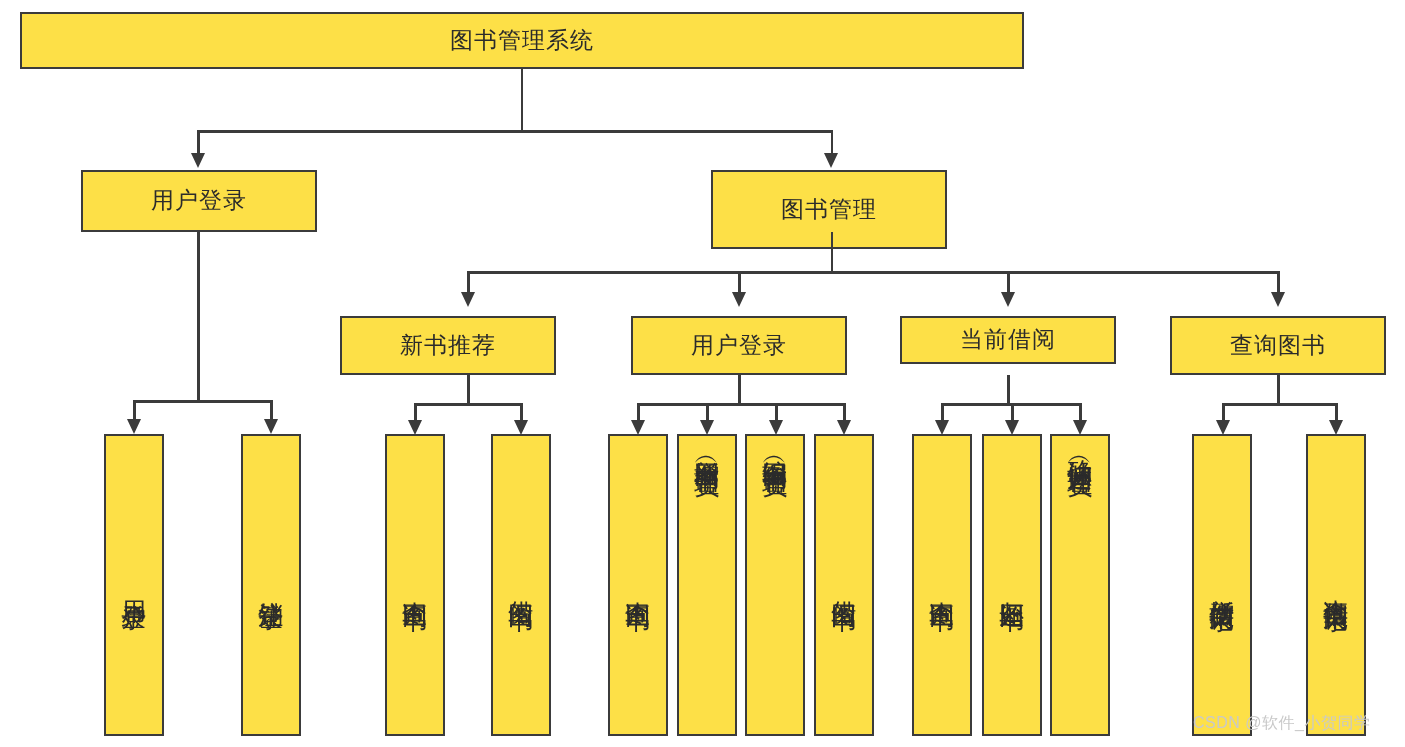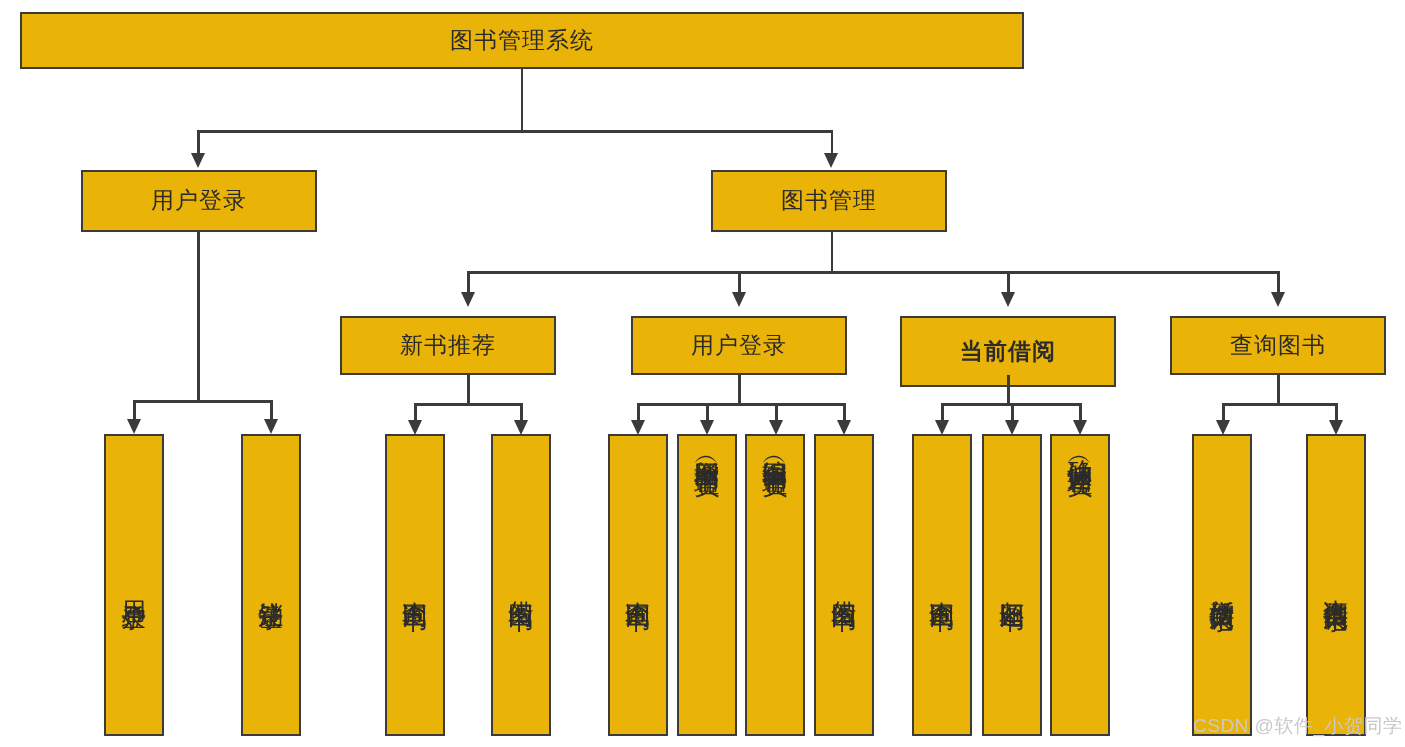--- a/index.html
+++ b/index.html
@@ -14,21 +14,21 @@
     position: relative;
     width: 1405px;
     height: 747px;
     background: #ffffff;
     overflow: hidden;
   }
   .node {
     position: absolute;
     box-sizing: border-box;
     border: 2.5px solid #3b3b3b;
-    background: #eab308;
+    background: #fde047;
     display: flex;
     align-items: center;
     justify-content: center;
     color: #2b2b2b;
   }
   .node-h {
     font-size: 23px;
     line-height: 1.2;
     letter-spacing: 1px;
     white-space: nowrap;
@@ -61,21 +61,21 @@
   .arrow {
     position: absolute;
     width: 0;
     height: 0;
     border-left: 7.5px solid transparent;
     border-right: 7.5px solid transparent;
     border-top: 15px solid #3b3b3b;
   }
   .watermark {
     position: absolute;
-    font-size: 19px;
+    font-size: 16px;
     color: #c9c9c9;
     white-space: nowrap;
     letter-spacing: 0.5px;
   }
 </style>
 </head>
 <body>
 
 <div id="canvas">
 
@@ -90,21 +90,21 @@
   <div class="ln vln" style="left:197px; top:130px; height:25px;"></div>
   <div class="arrow" style="left:190.5px; top:153px;"></div>
 
   <div class="ln vln" style="left:830.5px; top:130px; height:25px;"></div>
   <div class="arrow" style="left:824px; top:153px;"></div>
 
   <div class="node node-h" style="left:81px; top:170px; width:236px; height:62px;">
     <span>用户登录</span>
   </div>
 
-  <div class="node node-h" style="left:711px; top:170px; width:236px; height:62px;">
+  <div class="node node-h" style="left:711px; top:170px; width:236px; height:79px;">
     <span>图书管理</span>
   </div>
 
   <div class="ln vln" style="left:197px; top:232px; height:170px;"></div>
   <div class="ln hln" style="left:133px; top:400px; width:137px;"></div>
   <div class="ln vln" style="left:133px; top:400px; height:20px;"></div>
   <div class="arrow" style="left:126.5px; top:419px;"></div>
   <div class="ln vln" style="left:270px; top:400px; height:20px;"></div>
   <div class="arrow" style="left:263.5px; top:419px;"></div>
 
@@ -122,21 +122,21 @@
 
   <div class="ln vln" style="left:1277px; top:271px; height:23px;"></div>
   <div class="arrow" style="left:1270.5px; top:292px;"></div>
 
   <div class="node node-h" style="left:340px; top:316px; width:216px; height:59px;">
     <span>新书推荐</span>
   </div>
   <div class="node node-h" style="left:631px; top:316px; width:216px; height:59px;">
     <span>用户登录</span>
   </div>
-  <div class="node node-h" style="left:900px; top:316px; width:216px; height:71px;font-weight:bold;">
+  <div class="node node-h" style="left:900px; top:316px; width:216px; height:48px;">
     <span>当前借阅</span>
   </div>
   <div class="node node-h" style="left:1170px; top:316px; width:216px; height:59px;">
     <span>查询图书</span>
   </div>
 
   <div class="ln vln" style="left:467px; top:375px; height:30px;"></div>
   <div class="ln hln" style="left:414px; top:403px; width:106px;"></div>
   <div class="ln vln" style="left:414px; top:403px; height:18px;"></div>
   <div class="arrow" style="left:407.5px; top:420px;"></div>

